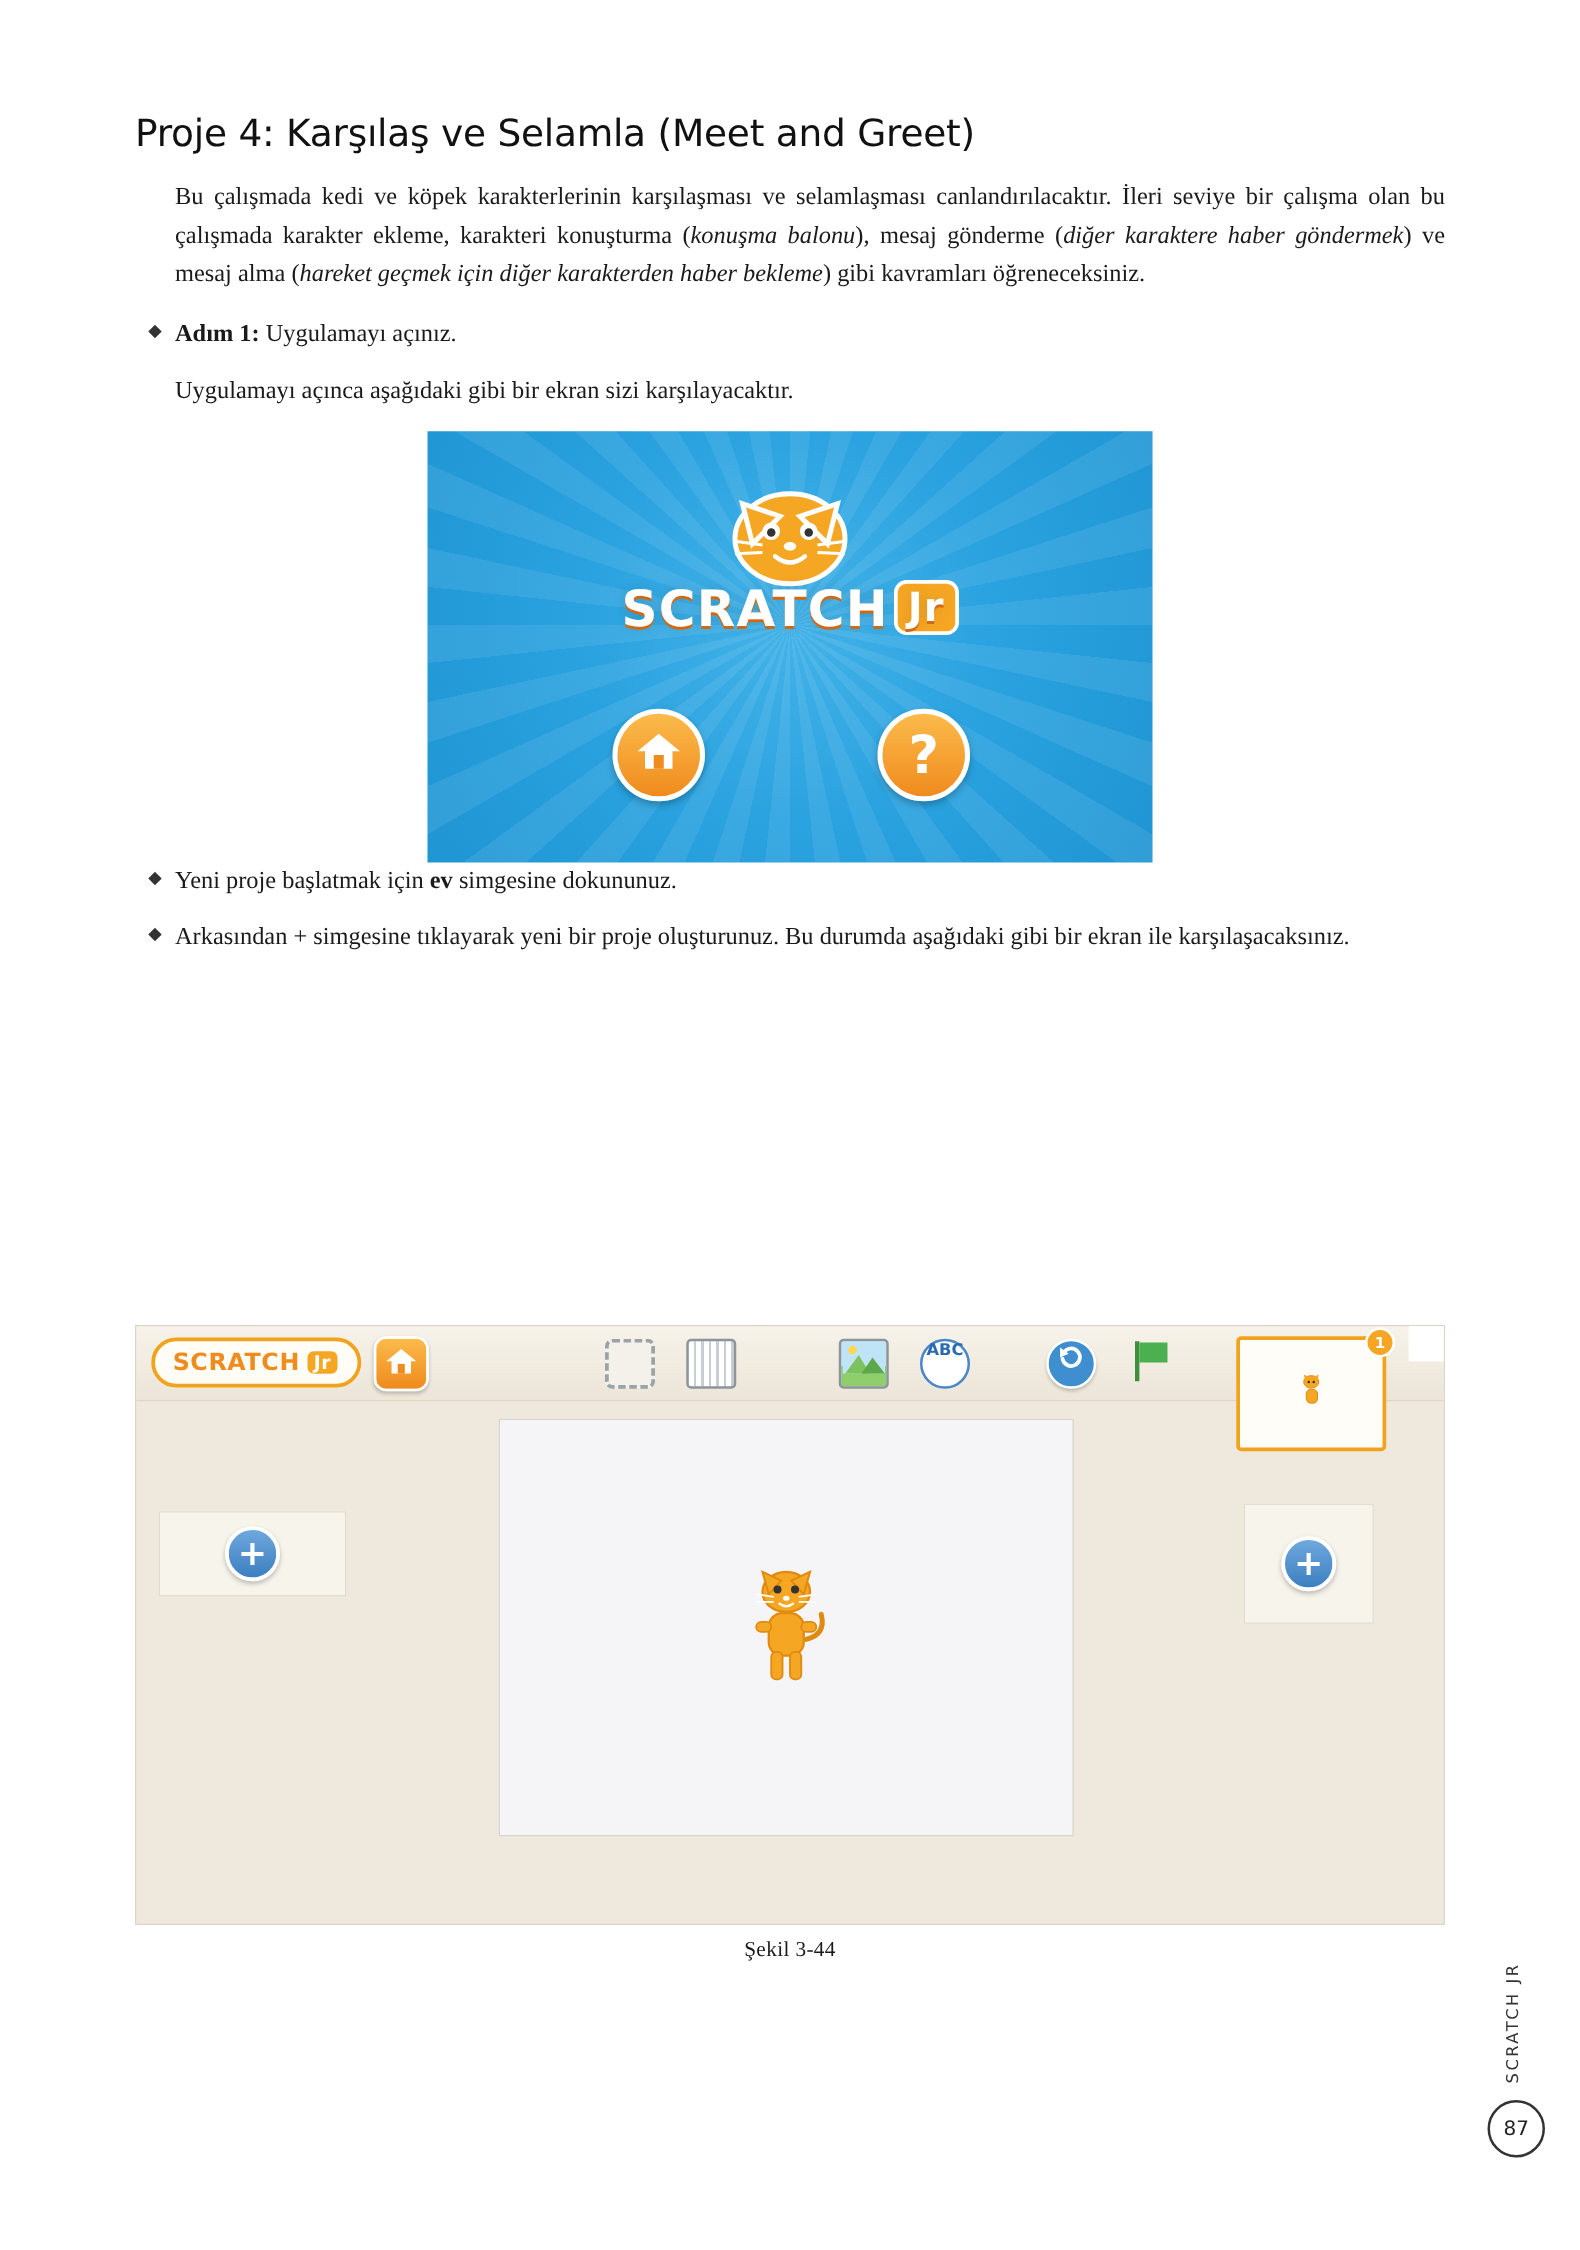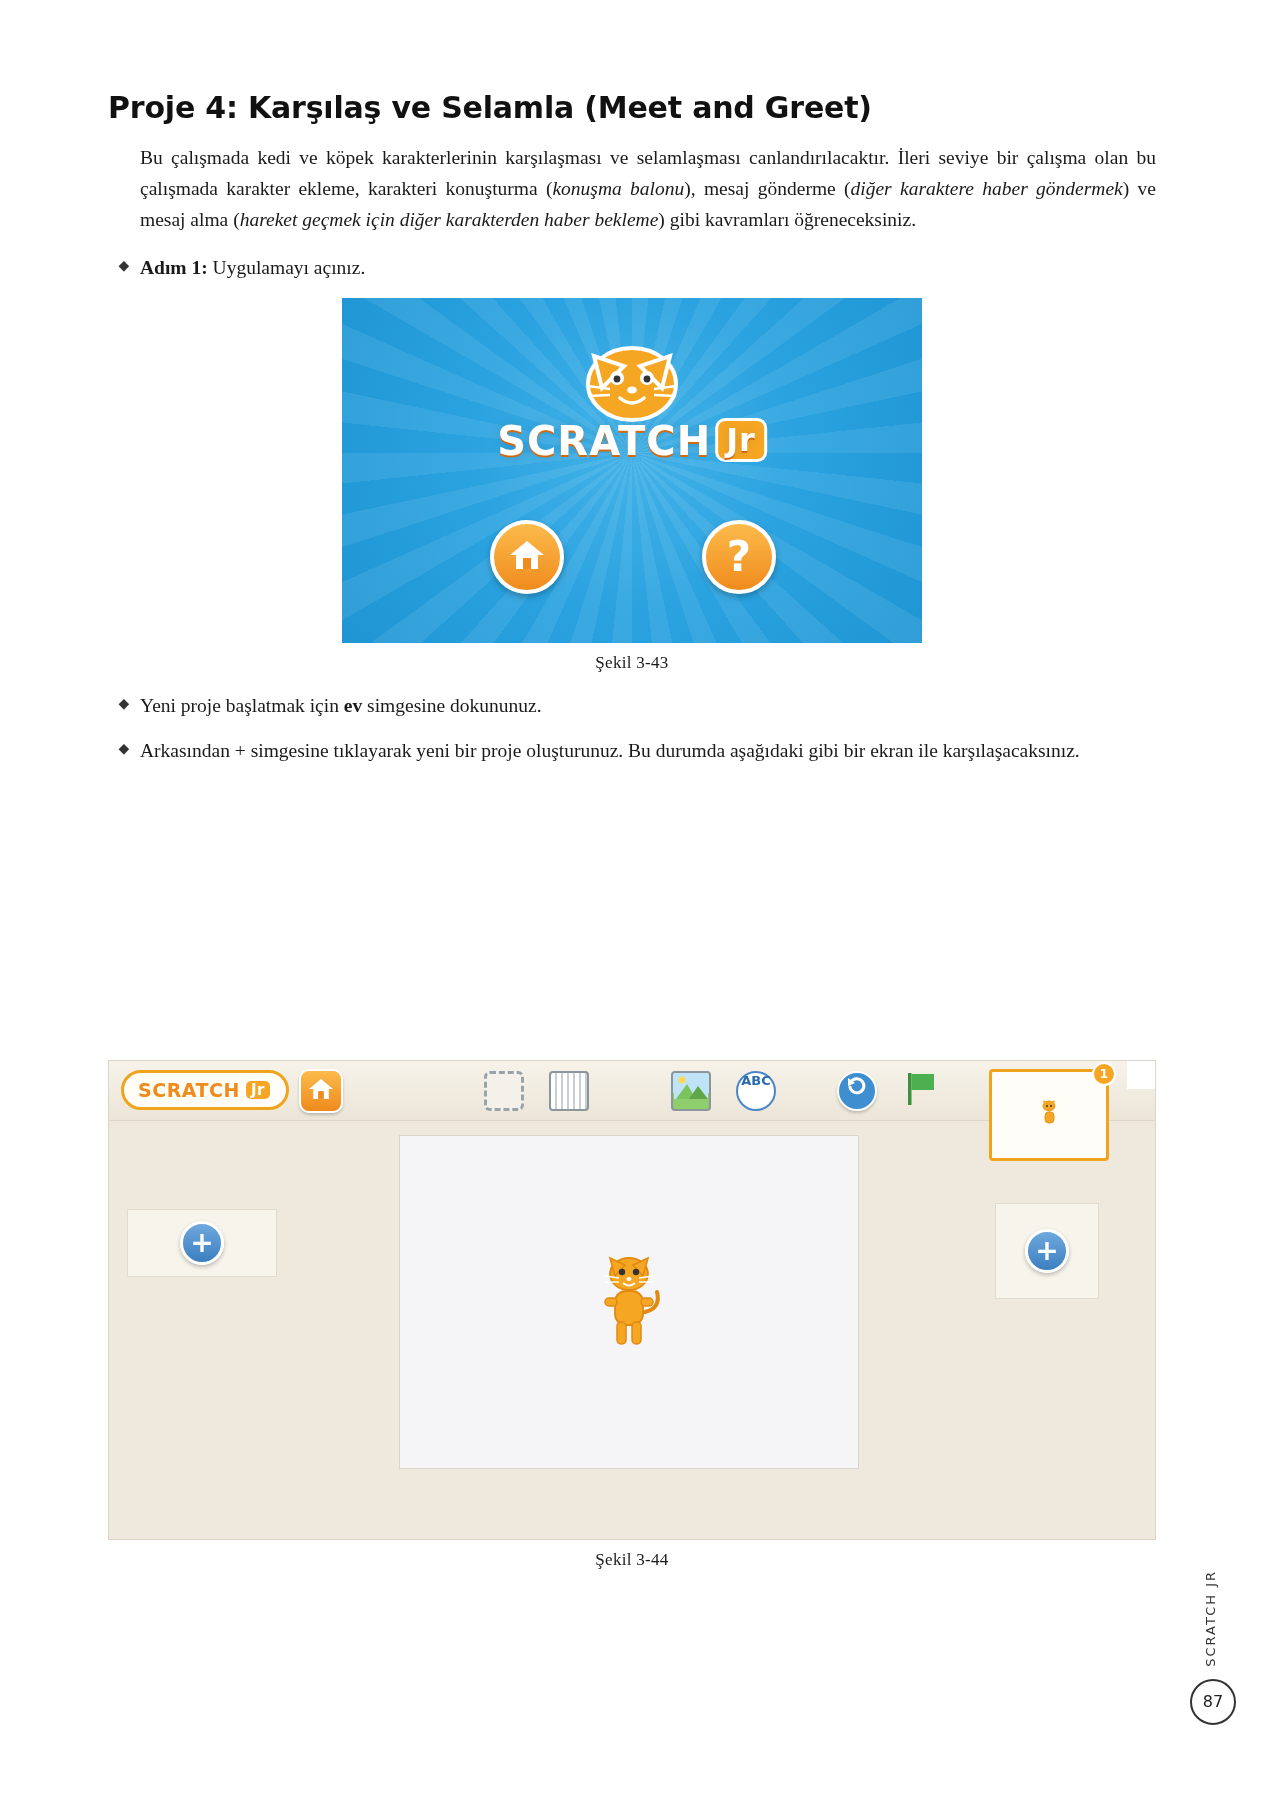--- a/index.html
+++ b/index.html
@@ -20,21 +20,21 @@
   }
   .content {
     position: absolute;
     left: 108px;
     top: 90px;
     width: 1048px;
   }
   h1.title {
     font-family: "DejaVu Sans", sans-serif;
     font-size: 30px;
-    font-weight: bold;
+    font-weight: normal;
     letter-spacing: -0.2px;
     margin: 0 0 18px 0;
     color: #111;
   }
   p.body {
     font-size: 19.5px;
     line-height: 1.58;
     text-align: justify;
     margin: 0 0 18px 0;
     padding-left: 32px;
@@ -378,20 +378,21 @@
     </p>
 
 
     <div class="bullet-row">
       <div class="bullet-dot">◆</div>
       <div class="bullet-text">
         <b>Adım 1:</b><span> Uygulamayı açınız.</span>
       </div>
     </div>
 
+    <p class="indent-text">Uygulamayı açınca aşağıdaki gibi bir ekran sizi karşılayacaktır.</p>
 
     <div class="fig43-wrap">
       <div class="splash">
         <div class="rays"></div>
 
         <div class="cat-logo">
           <svg width="120" height="100" viewBox="0 0 120 100">
             <ellipse cx="60" cy="58" rx="44" ry="36" fill="#f5a623" stroke="#fff" stroke-width="4"></ellipse>
             <polygon points="22,30 30,62 52,40" fill="#f5a623" stroke="#fff" stroke-width="4"></polygon>
             <polygon points="98,30 90,62 68,40" fill="#f5a623" stroke="#fff" stroke-width="4"></polygon>
@@ -420,21 +421,20 @@
             </svg>
           </span>
         </div>
 
         <div class="splash-btn help">
           <span class="qmark">?</span>
         </div>
       </div>
     </div>
 
-    <div class="caption">Şekil 3-43</div>
 
     <div class="bullet-row">
       <div class="bullet-dot">◆</div>
       <div class="bullet-text">
         <span>Yeni proje başlatmak için </span><b>ev</b><span> simgesine dokununuz.</span>
       </div>
     </div>
 
     <div class="bullet-row">
       <div class="bullet-dot">◆</div>

